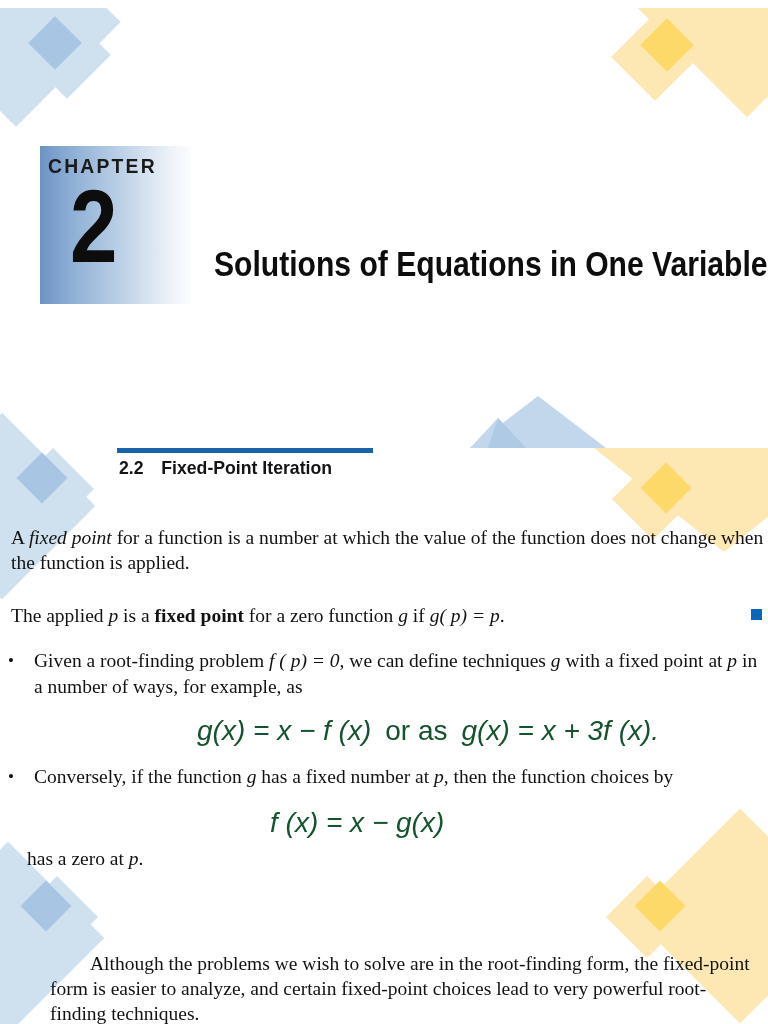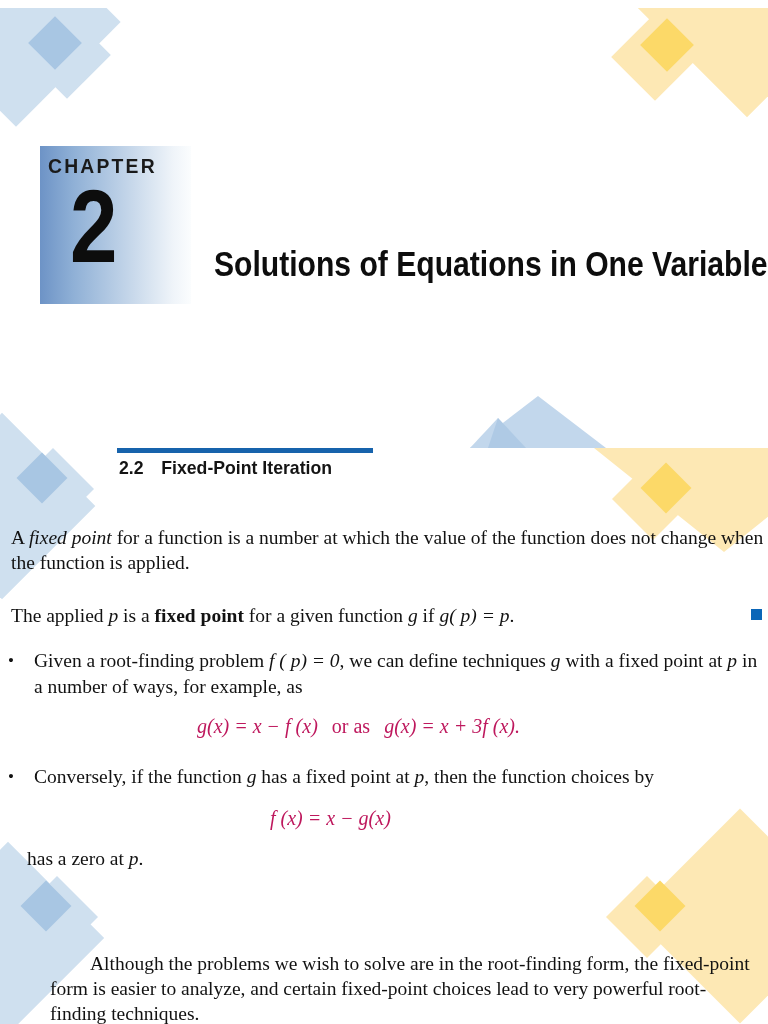--- a/index.html
+++ b/index.html
@@ -161,23 +161,23 @@
     left: 50px;
     top: 1012px;
     width: 706px;
     line-height: 25px;
     text-indent: 92px;
   }
 
   
   .equation {
     position: absolute;
-    font-family: Liberation Serif, serif;
-    font-size: 20px;
-    color: #be185d;
+    font-family: Liberation Sans, sans-serif;
+    font-size: 28px;
+    color: #14532d;
     white-space: nowrap;
   }
   #equation-1 { left: 197px; top: 707px; }
   #equation-2 { left: 270px; top: 799px; }
   .mi { font-style: italic; }
   .orAs {
     font-style: normal;
     padding: 0 14px;
   }
 
@@ -241,35 +241,35 @@
   <div id="section-rule"></div>
   <div id="section-heading">
     <span class="sec-num">2.2</span><span>Fixed-Point Iteration</span>
   </div>
 
   <div class="body-text" id="para-definition">
     <span>A </span><i>fixed point</i><span> for a function is a number at which the value of the function does not change when the function is applied.</span>
   </div>
 
   <div class="body-text" id="para-fixedpoint">
-    <span>The applied </span><span class="mi">p</span><span> is a </span><b>fixed point</b><span> for a given function </span><span class="mi">g</span><span> if </span><span class="mi">g( p) = p</span><span>.</span>
+    <span>The applied </span><span class="mi">p</span><span> is a </span><b>fixed point</b><span> for a zero function </span><span class="mi">g</span><span> if </span><span class="mi">g( p) = p</span><span>.</span>
   </div>
 
   <div class="bullet-item" id="bullet-1">
     <span class="bullet-dot">•</span>
     <span class="bullet-body"><span>Given a root-finding problem </span><span class="mi">f ( p) = 0</span><span>, we can define techniques </span><span class="mi">g</span><span> with a fixed point at </span><span class="mi">p</span><span> in a number of ways, for example, as</span></span>
   </div>
 
   <div class="equation" id="equation-1">
     <span class="mi">g(x) = x − f (x)</span><span class="orAs">or as</span><span class="mi">g(x) = x + 3f (x).</span>
   </div>
 
   <div class="bullet-item" id="bullet-2">
     <span class="bullet-dot">•</span>
-    <span class="bullet-body"><span>Conversely, if the function </span><span class="mi">g</span><span> has a fixed point at </span><span class="mi">p</span><span>, then the function choices by</span></span>
+    <span class="bullet-body"><span>Conversely, if the function </span><span class="mi">g</span><span> has a fixed number at </span><span class="mi">p</span><span>, then the function choices by</span></span>
   </div>
 
   <div class="equation mi" id="equation-2">f (x) = x − g(x)</div>
 
   <div class="body-text" id="para-closing">Although the problems we wish to solve are in the root-finding form, the fixed-point form is easier to analyze, and certain fixed-point choices lead to very powerful root-finding techniques.</div>
 
   <div class="body-text" id="para-haszero">
     <span>has a zero at </span><span class="mi">p</span><span>.</span>
   </div>
 

